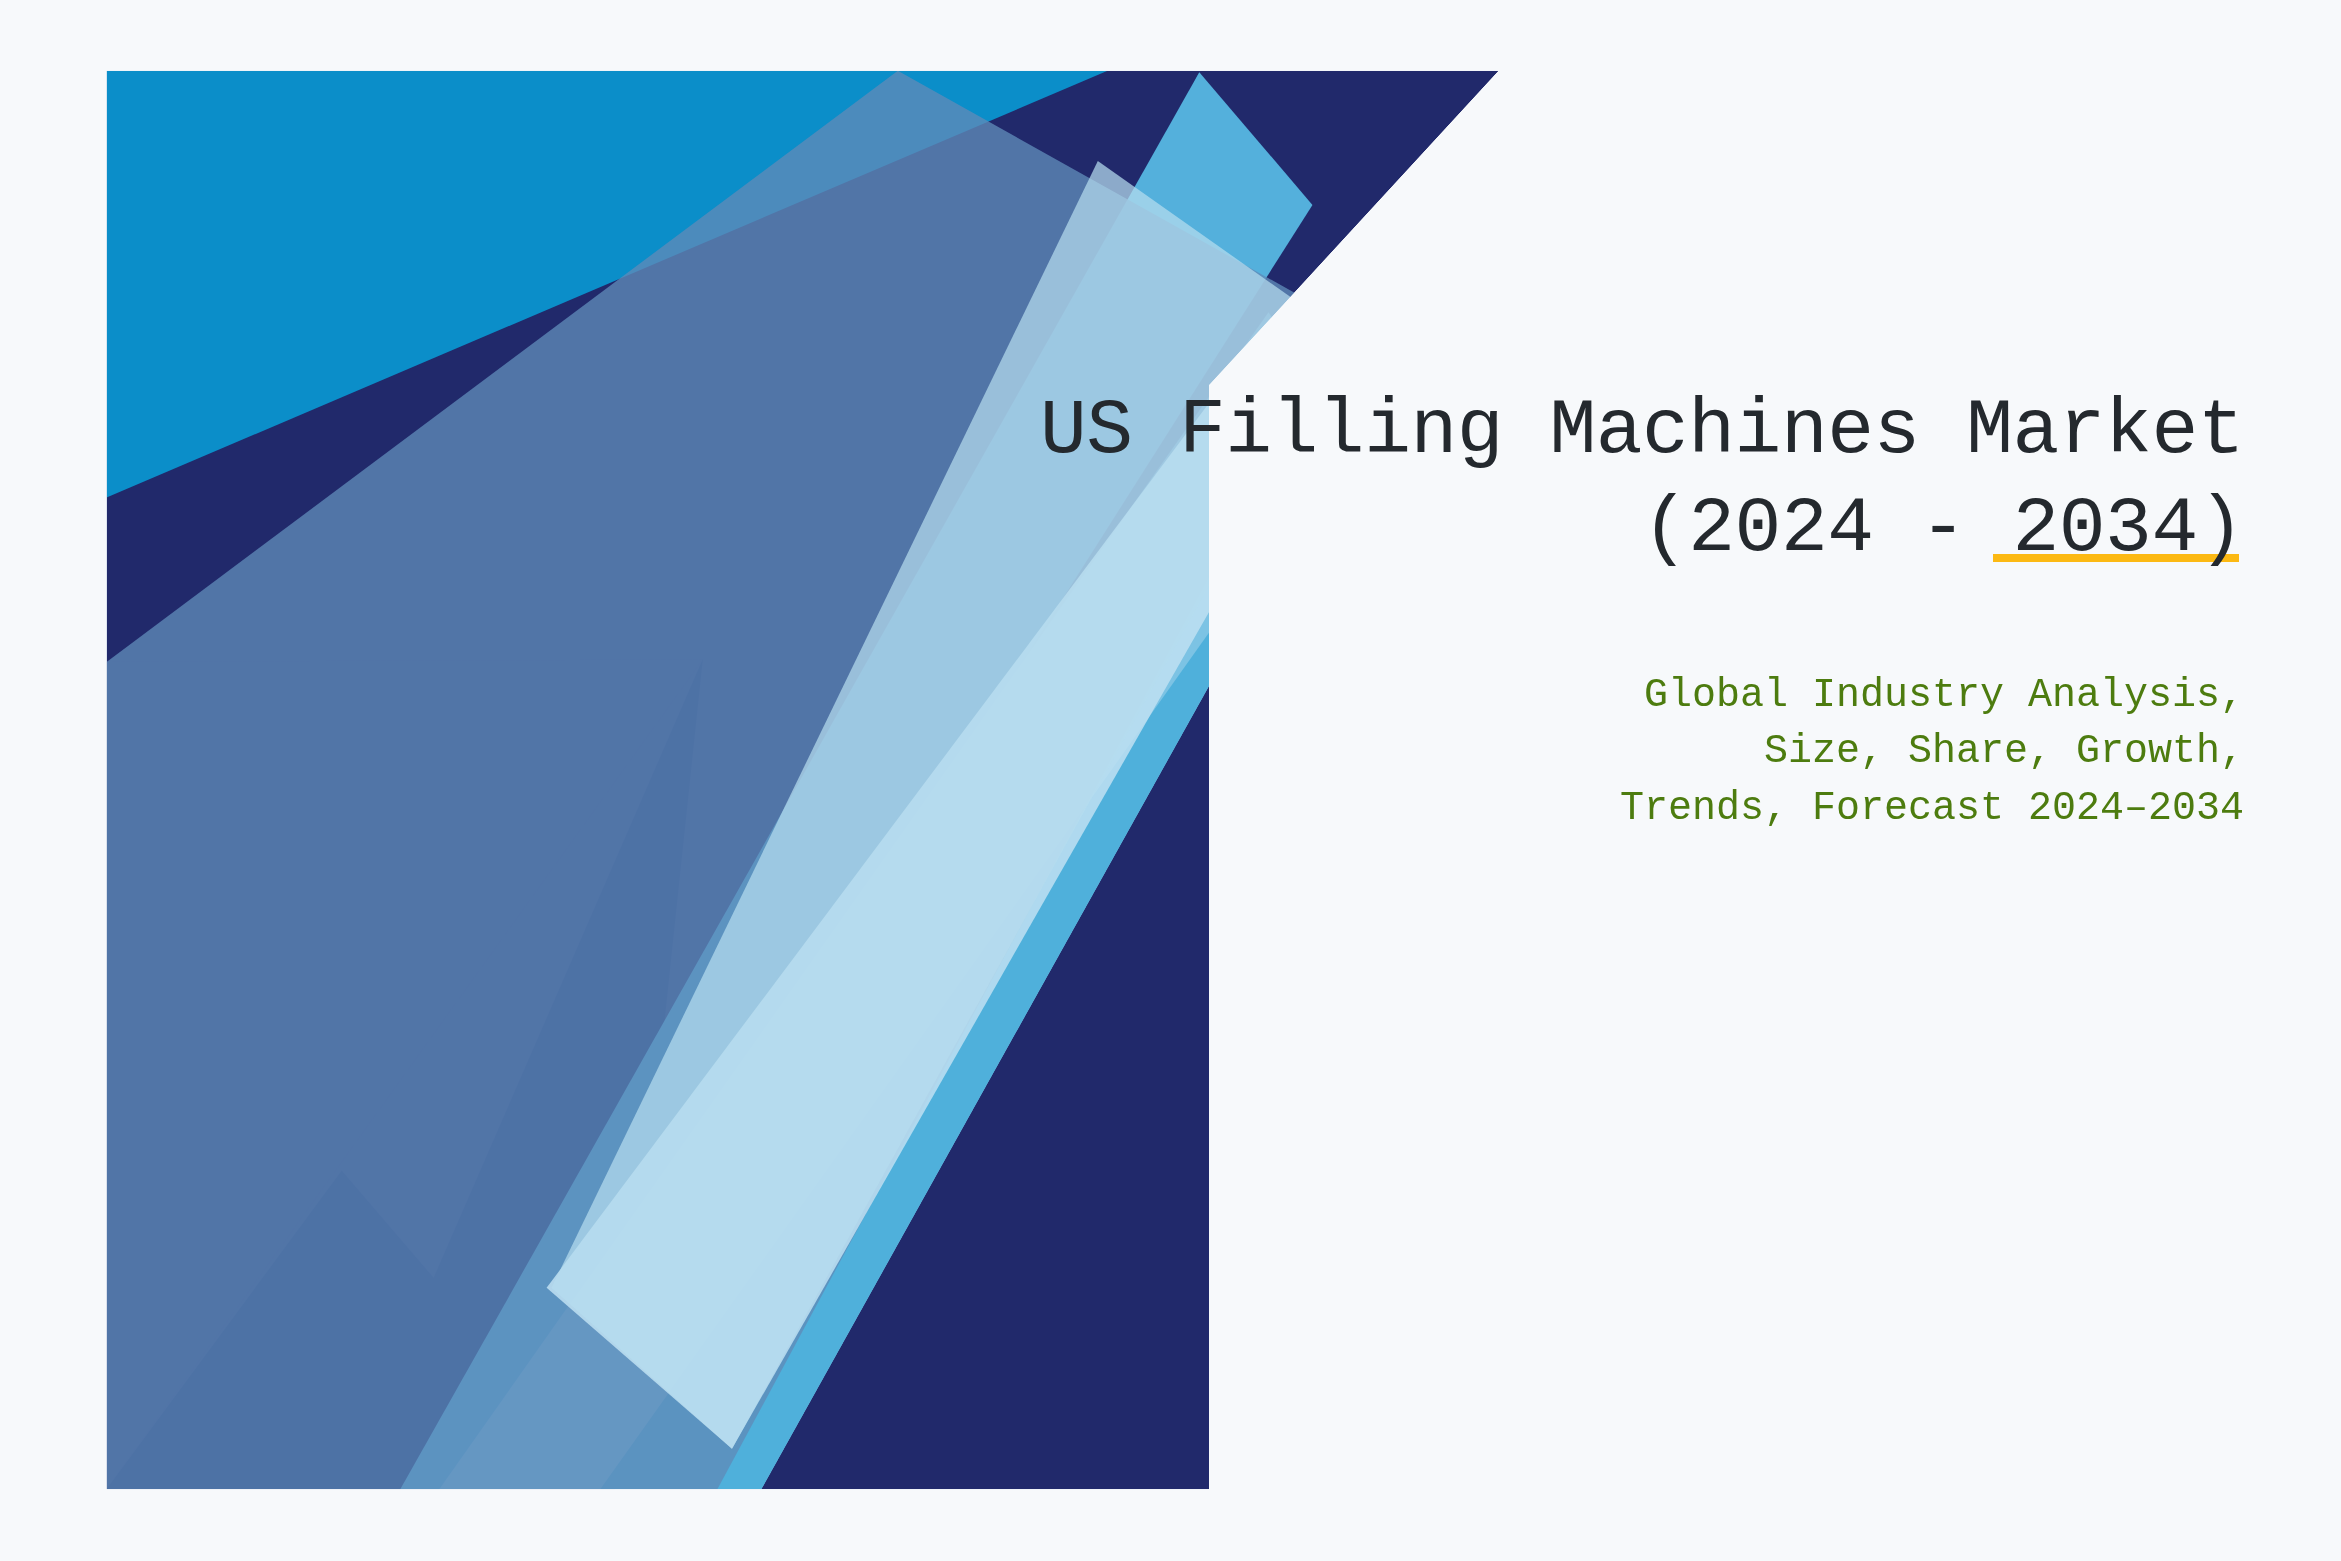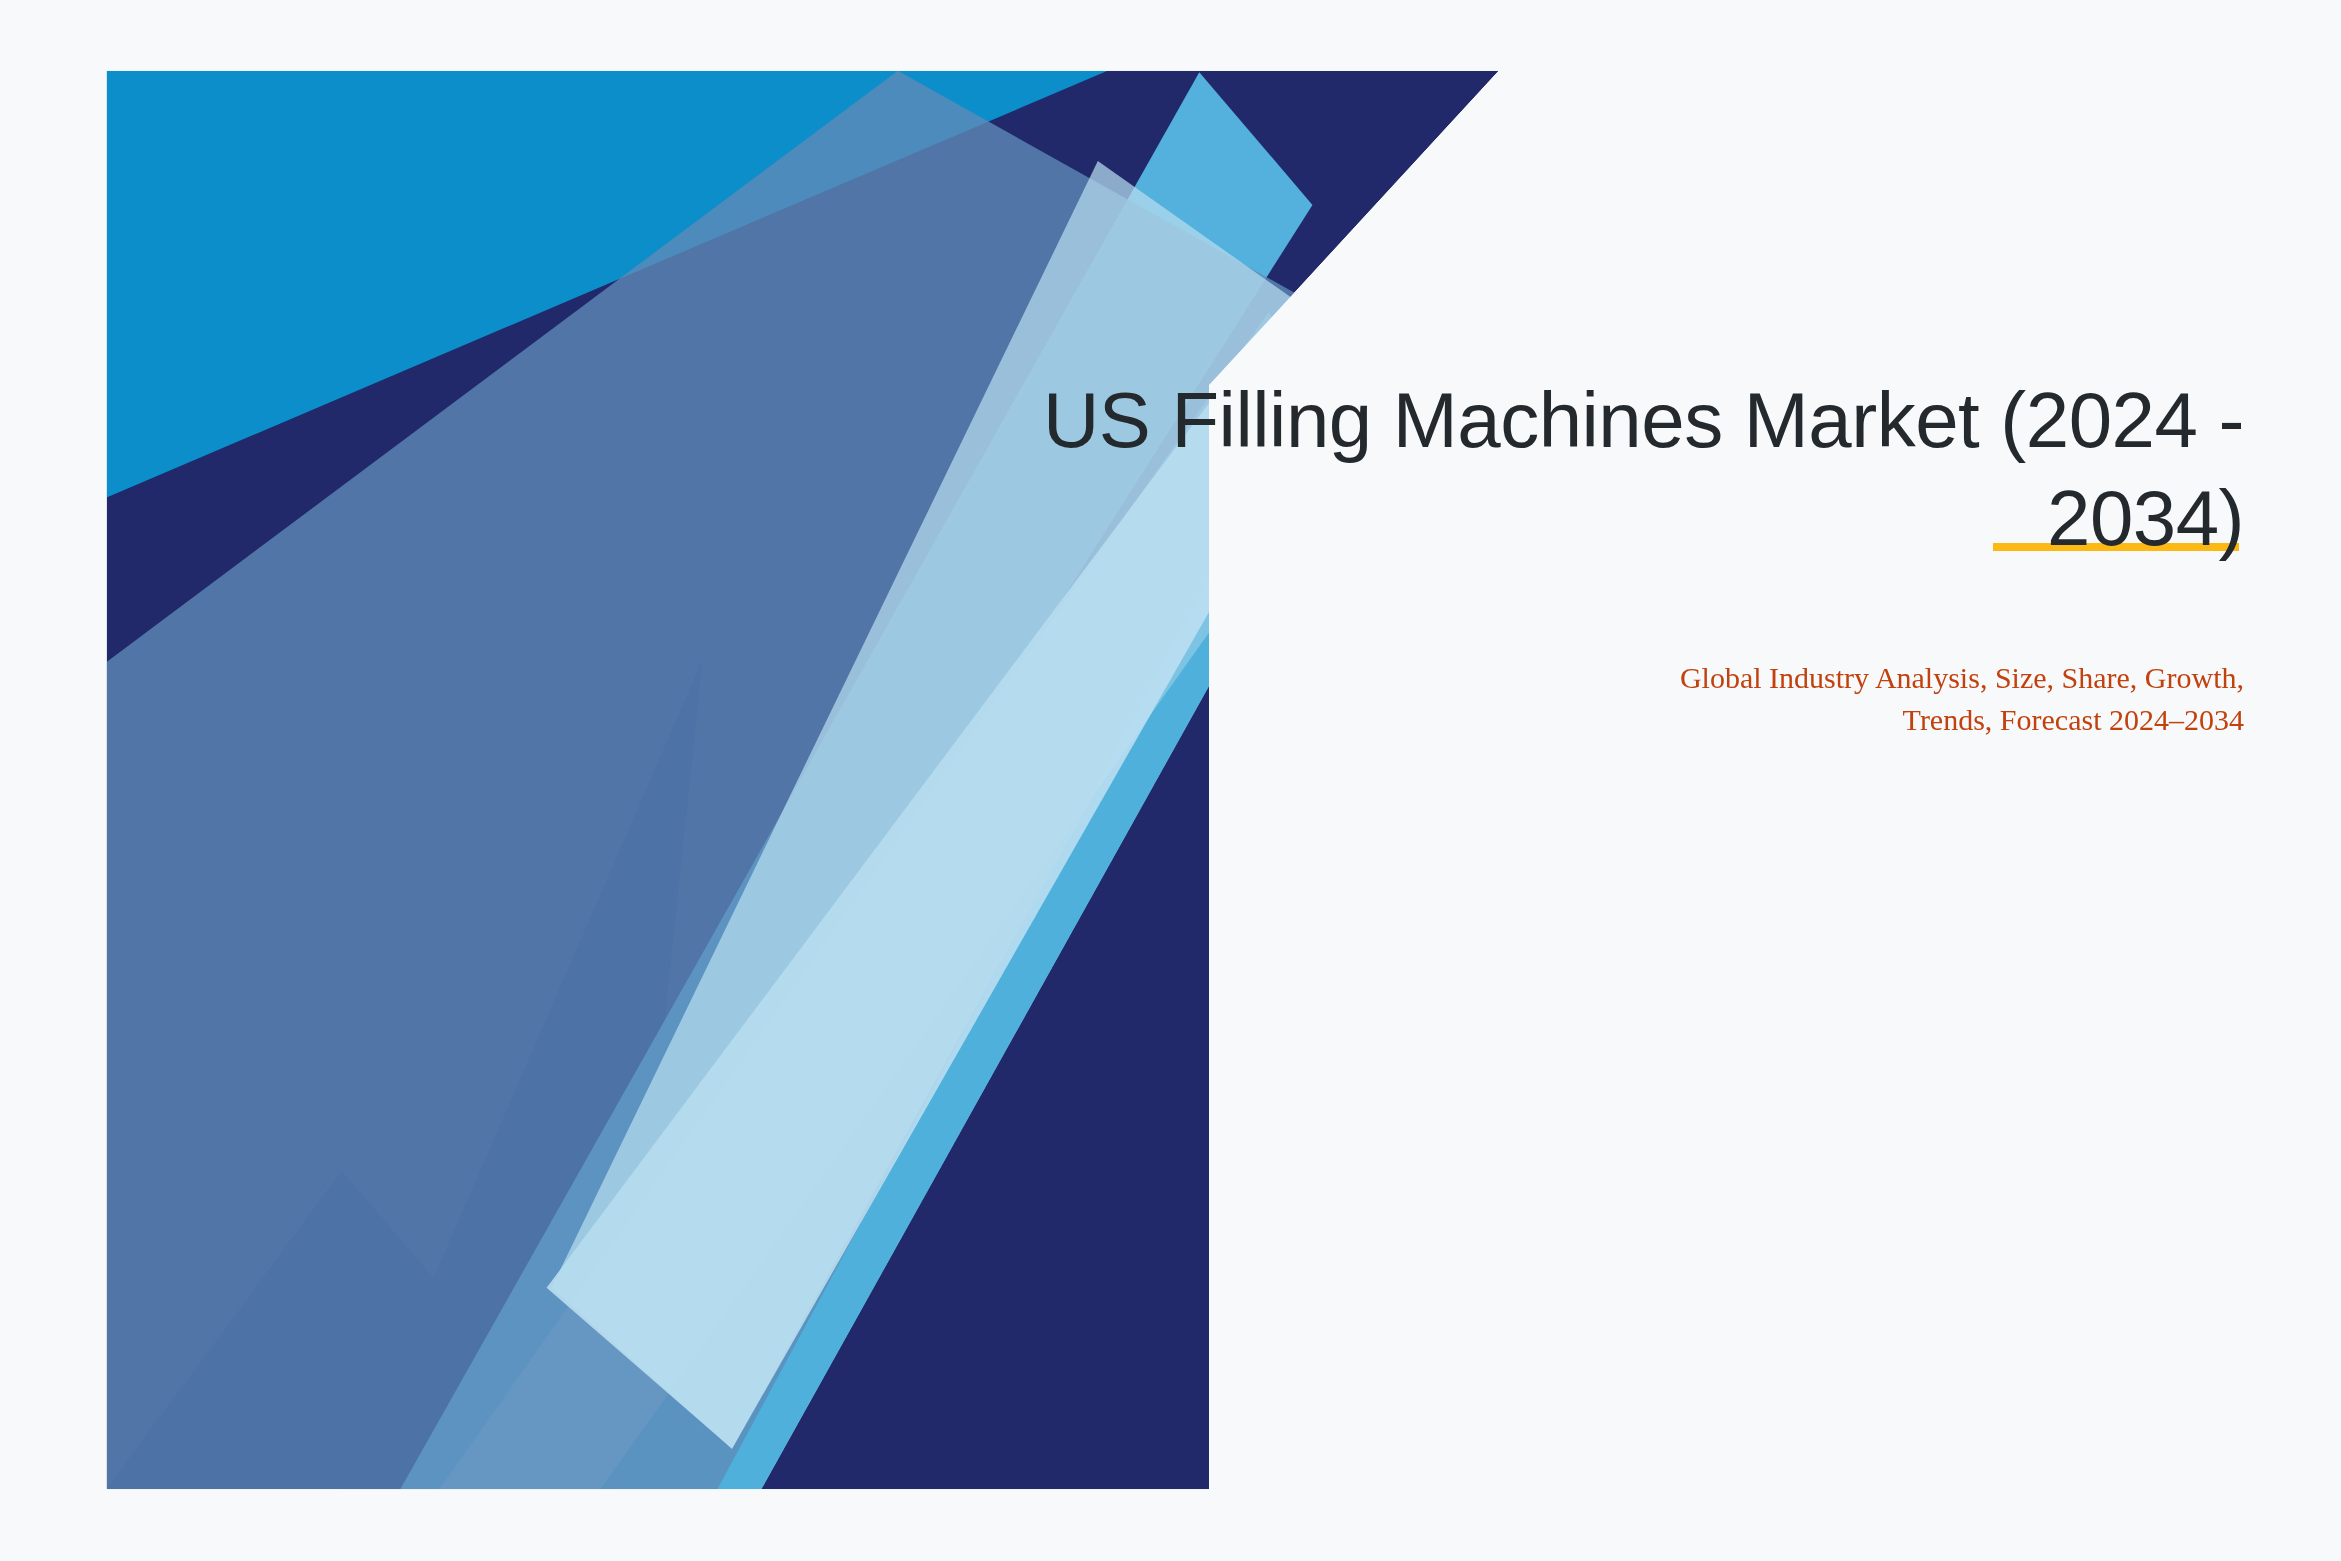--- a/index.html
+++ b/index.html
@@ -30,46 +30,47 @@
     top:371px;
     width:1288px;
     text-align:right;
     z-index:5;
   }
   #title-wrap {
     position:relative;
     display:block;
   }
   #page-title {
-    font-family:Liberation Sans, sans-serif;
+    font-family:Liberation Mono, monospace;
     font-size:78px;
     line-height:1.26;
     font-weight:400;
     color:#24292e;
     letter-spacing:-0.5px;
     text-align:right;
     position:relative;
     z-index:2;
+    margin-top:11px;
   }
   #title-underline {
     position:absolute;
     right:4.9px;
     bottom:16.6px;
     width:246px;
     height:8.3px;
     background:#fcb913;
     z-index:1;
   }
   #page-subtitle {
     margin-top:89px;
-    font-family:Liberation Serif, serif;
-    font-size:30px;
+    font-family:Liberation Mono, monospace;
+    font-size:40px;
     line-height:1.42;
     font-weight:400;
-    color:#c2410c;
+    color:#4d7c0f;
     text-align:right;
     max-width:639px;
     margin-left:auto;
   }
 </style>
 </head>
 <body>
 
 <div id="cover">
 

